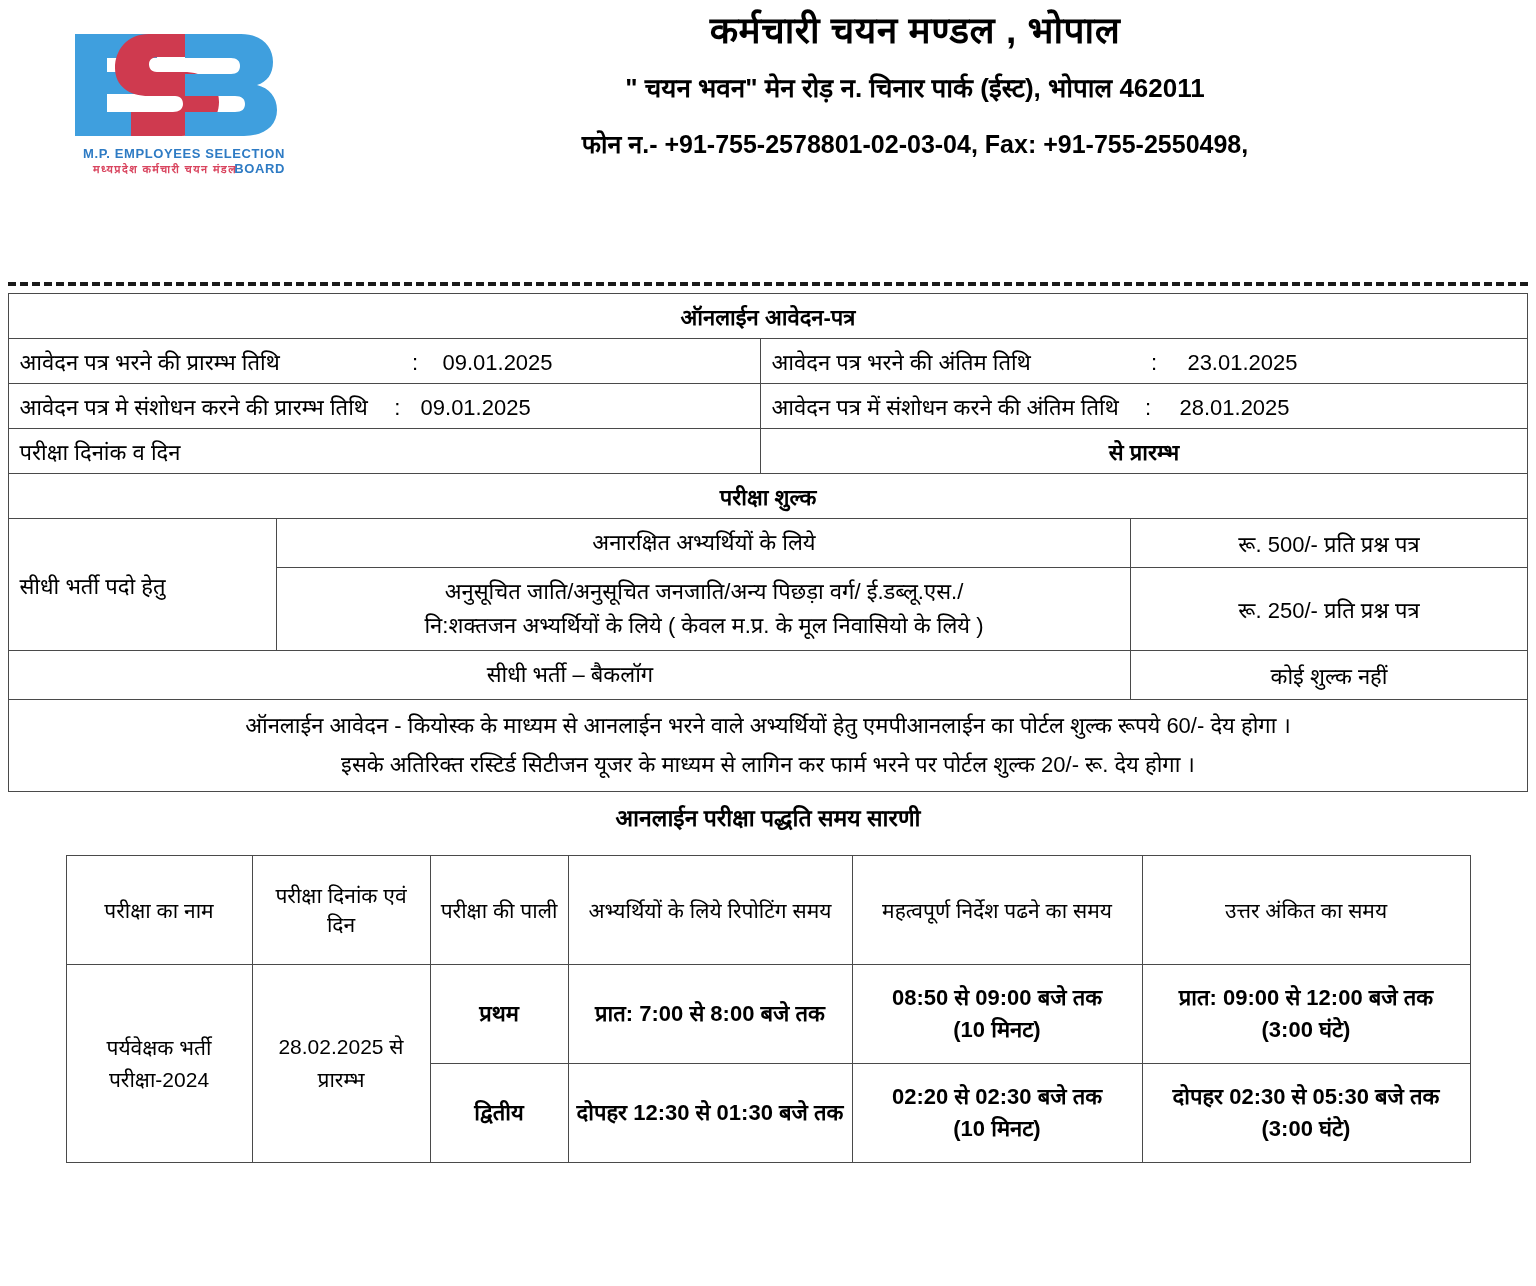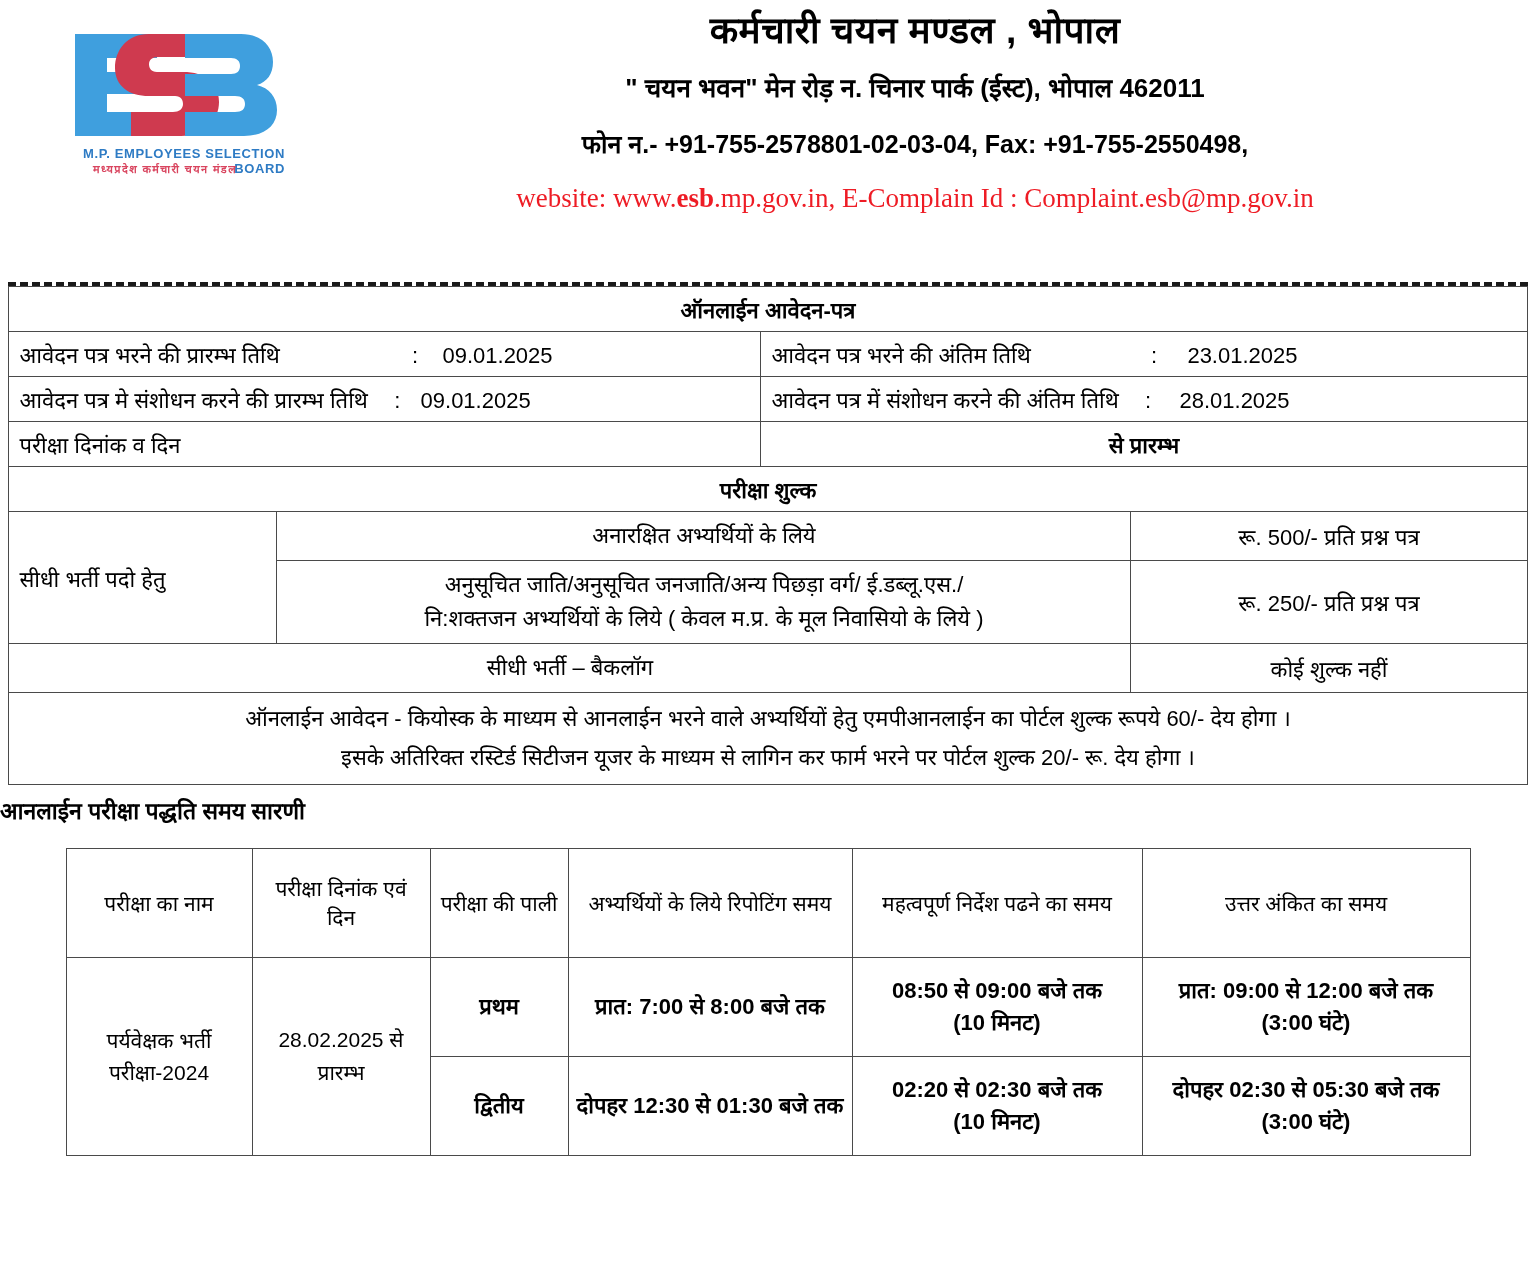--- a/index.html
+++ b/index.html
@@ -105,21 +105,21 @@
     font-weight: bold;
     letter-spacing: 0.3px;
     margin-top: 26px;
     margin-bottom: 10px;
   }
 
   
   table.t {
     border-collapse: collapse;
     width: 1518px;
-    margin: 0 auto;
+    margin: 7px auto;
     table-layout: fixed;
   }
   table.t td {
     border: 1.6px solid #4a4a4a;
     padding: 7px 10px;
     font-size: 22px;
     vertical-align: middle;
   }
   .ctr { text-align: center; }
   .b { font-weight: bold; }
@@ -159,21 +159,21 @@
   }
   .note-cell {
     text-align: center;
     font-size: 21px;
     line-height: 1.75;
     padding-top: 10px;
     padding-bottom: 8px;
   }
 
   .schedule-title {
-    text-align: left;
+    text-align: center;
     font-size: 23px;
     font-weight: bold;
     margin-top: 9px;
     margin-bottom: 22px;
   }
 
   
   table.t2 {
     border-collapse: collapse;
     width: 1404px;
@@ -230,21 +230,20 @@
         <path d="M140 10 L196 10 C 216 10, 228 22, 228 38 C 228 50, 222 58, 212 61 C 224 64, 232 73, 232 86 C 232 102, 219 112, 199 112 L140 112 L140 88 L190 88 C 197 88, 200 85, 200 80 C 200 75, 197 72, 190 72 L140 72 L140 50 L186 50 C 192 50, 195 47, 195 42 C 195 37, 192 34, 186 34 L140 34 Z" fill="#3f9fde"></path>
       </svg>
       <div class="logo-line1">M.P. EMPLOYEES SELECTION BOARD</div>
       <div class="logo-line2">मध्यप्रदेश कर्मचारी चयन मंडल</div>
     </div>
 
     <div class="head-texts">
       <div class="org-name">कर्मचारी चयन मण्डल , भोपाल</div>
       <div class="org-addr">" चयन भवन" मेन रोड़ न. चिनार पार्क (ईस्ट), भोपाल 462011</div>
       <div class="org-phone">फोन न.- +91-755-2578801-02-03-04, Fax: +91-755-2550498,</div>
-      <div class="org-web"><span>website: www.</span><span class="bold-esb">esb</span><span>.mp.gov.in,  E-Complain  Id : Complaint.esb@mp.gov.in</span></div>
     </div>
   </div>
 
   <div class="dash-rule"></div>
 
 
   <table class="t">
     <colgroup>
       <col style="width:268px">
       <col style="width:484px">

